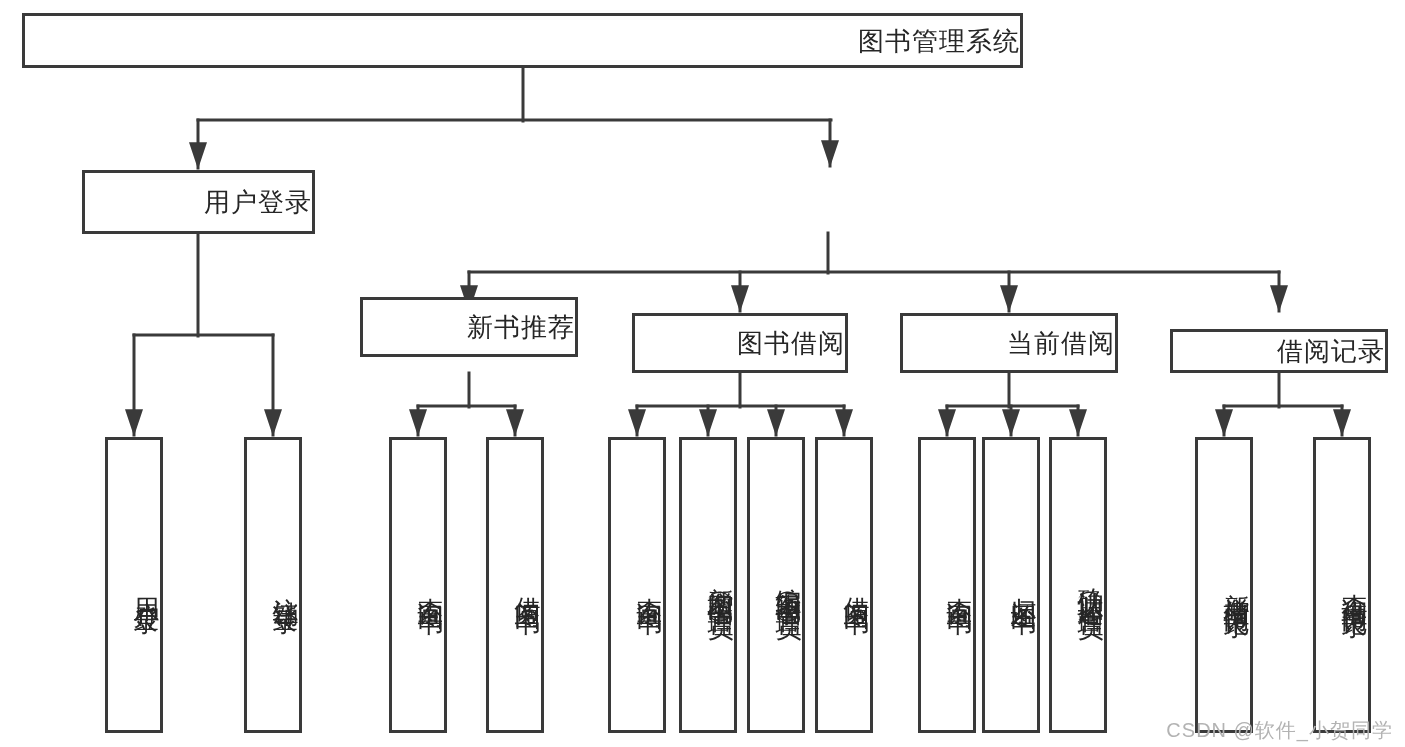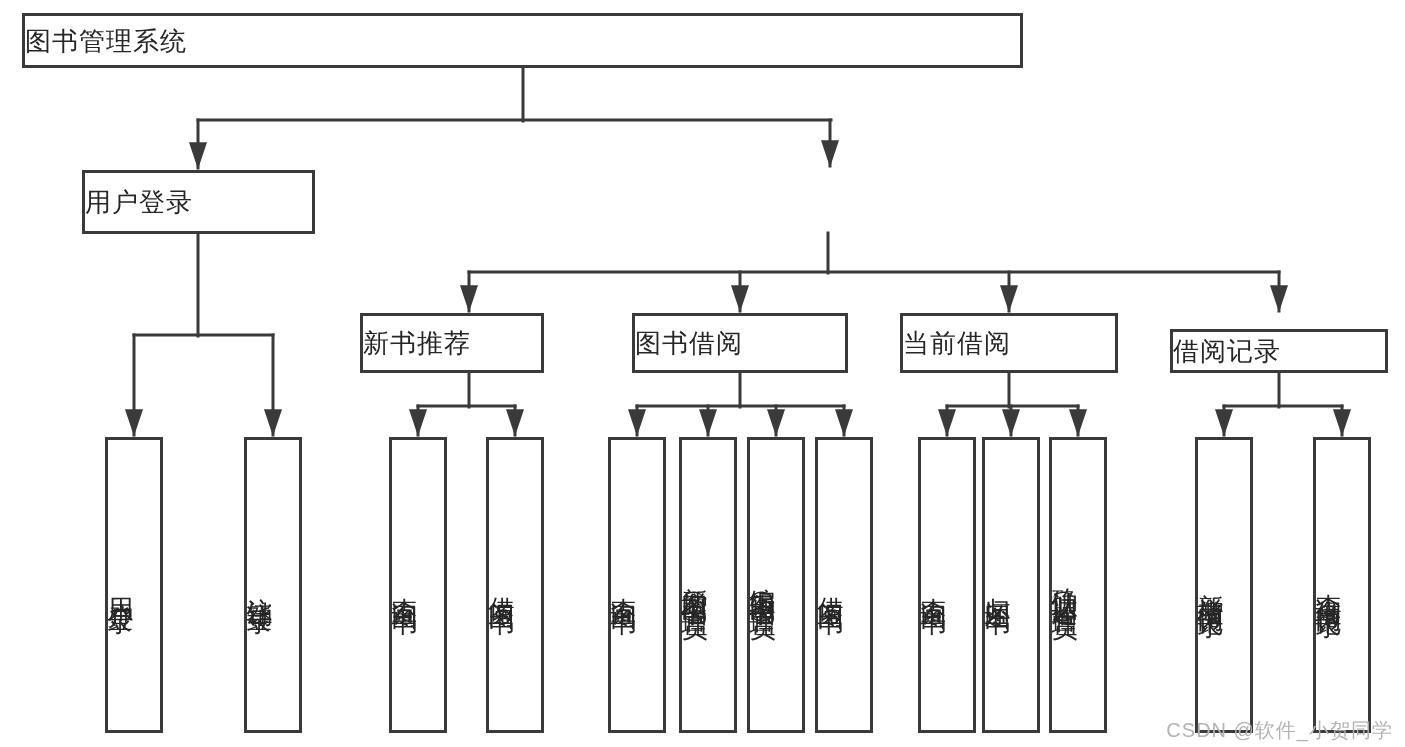--- a/index.html
+++ b/index.html
@@ -12,21 +12,21 @@
   body{font-family:"Liberation Sans","DejaVu Sans",sans-serif;color:var(--text);}
   .stage{
     position:relative;width:1405px;height:747px;background:var(--background);
     overflow:hidden;
   }
   .wires{position:absolute;left:0;top:0;width:1405px;height:747px;}
   .wires line{stroke:var(--line);stroke-width:3;stroke-linecap:square;}
   .ah{fill:var(--line);stroke:none;}
   .box{
     position:absolute;box-sizing:border-box;border:3px solid var(--line);
-    background:#fff;display:flex;align-items:center;justify-content:flex-start;
+    background:#fff;display:flex;align-items:center;justify-content:flex-end;
   }
   .hbox .lbl{
     font-size:26px;line-height:1;letter-spacing:1px;color:var(--text);white-space:nowrap;
   }
   .vbox{width:58px;height:296px;}
   .vbox .lbl{
     writing-mode:vertical-rl;text-orientation:mixed;
     font-size:26px;line-height:1;letter-spacing:4px;color:var(--text);
   }
   .watermark{
@@ -88,21 +88,21 @@
   </svg>
 
   <div class="box hbox" style="left:22px;top:13px;width:1001px;height:55px">
     <span class="lbl">图书管理系统</span>
   </div>
 
   <div class="box hbox" style="left:82px;top:170px;width:233px;height:64px">
     <span class="lbl">用户登录</span>
   </div>
 
-  <div class="box hbox" style="left:360px;top:313px;width:184px;height:60px">
+  <div class="box hbox" style="left:360px;top:297px;width:218px;height:60px">
     <span class="lbl">新书推荐</span>
   </div>
   <div class="box hbox" style="left:632px;top:313px;width:216px;height:60px">
     <span class="lbl">图书借阅</span>
   </div>
   <div class="box hbox" style="left:900px;top:313px;width:218px;height:60px">
     <span class="lbl">当前借阅</span>
   </div>
   <div class="box hbox" style="left:1170px;top:329px;width:218px;height:44px">
     <span class="lbl">借阅记录</span>

